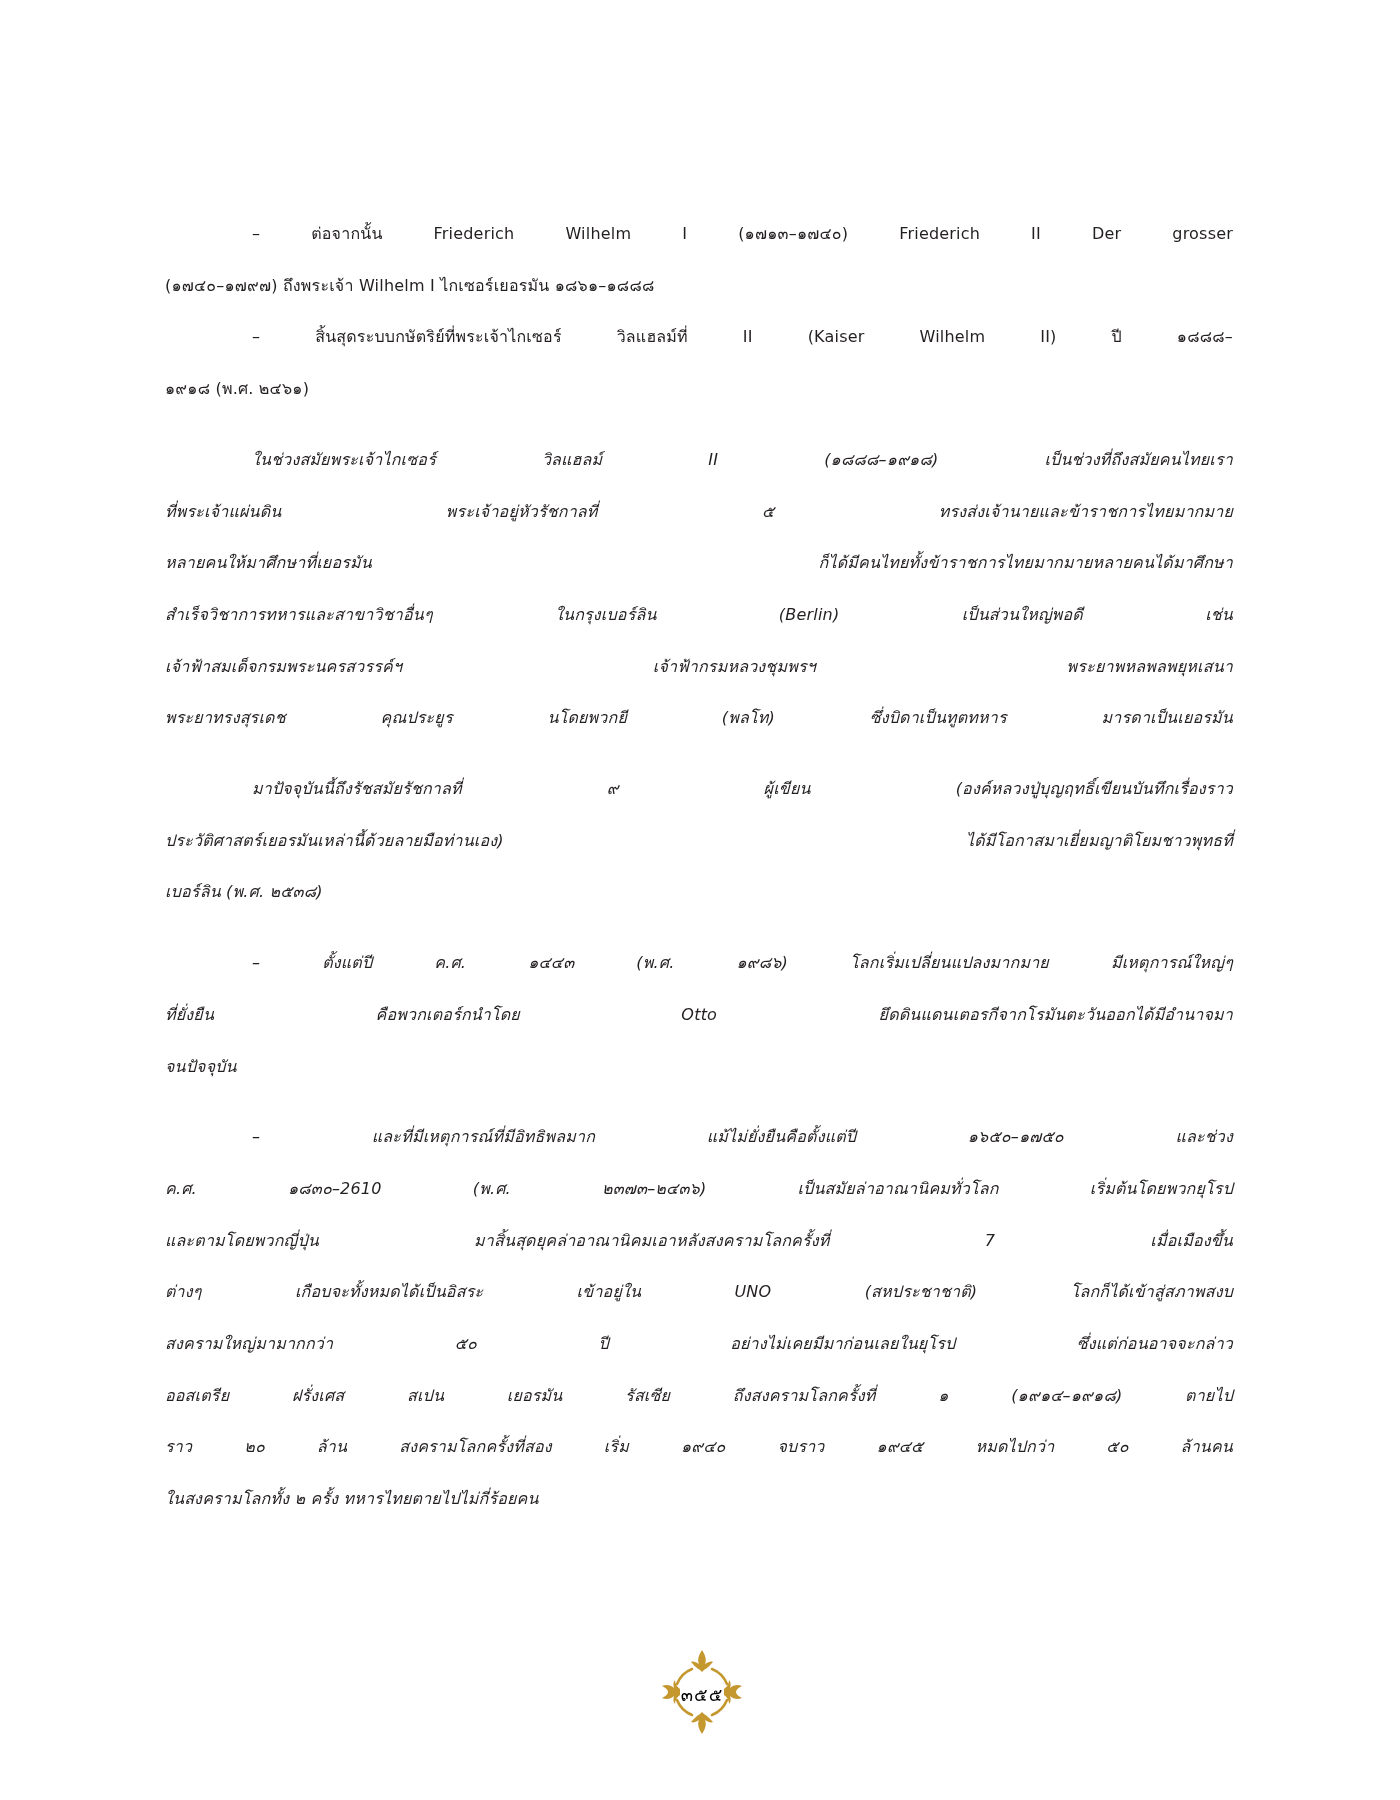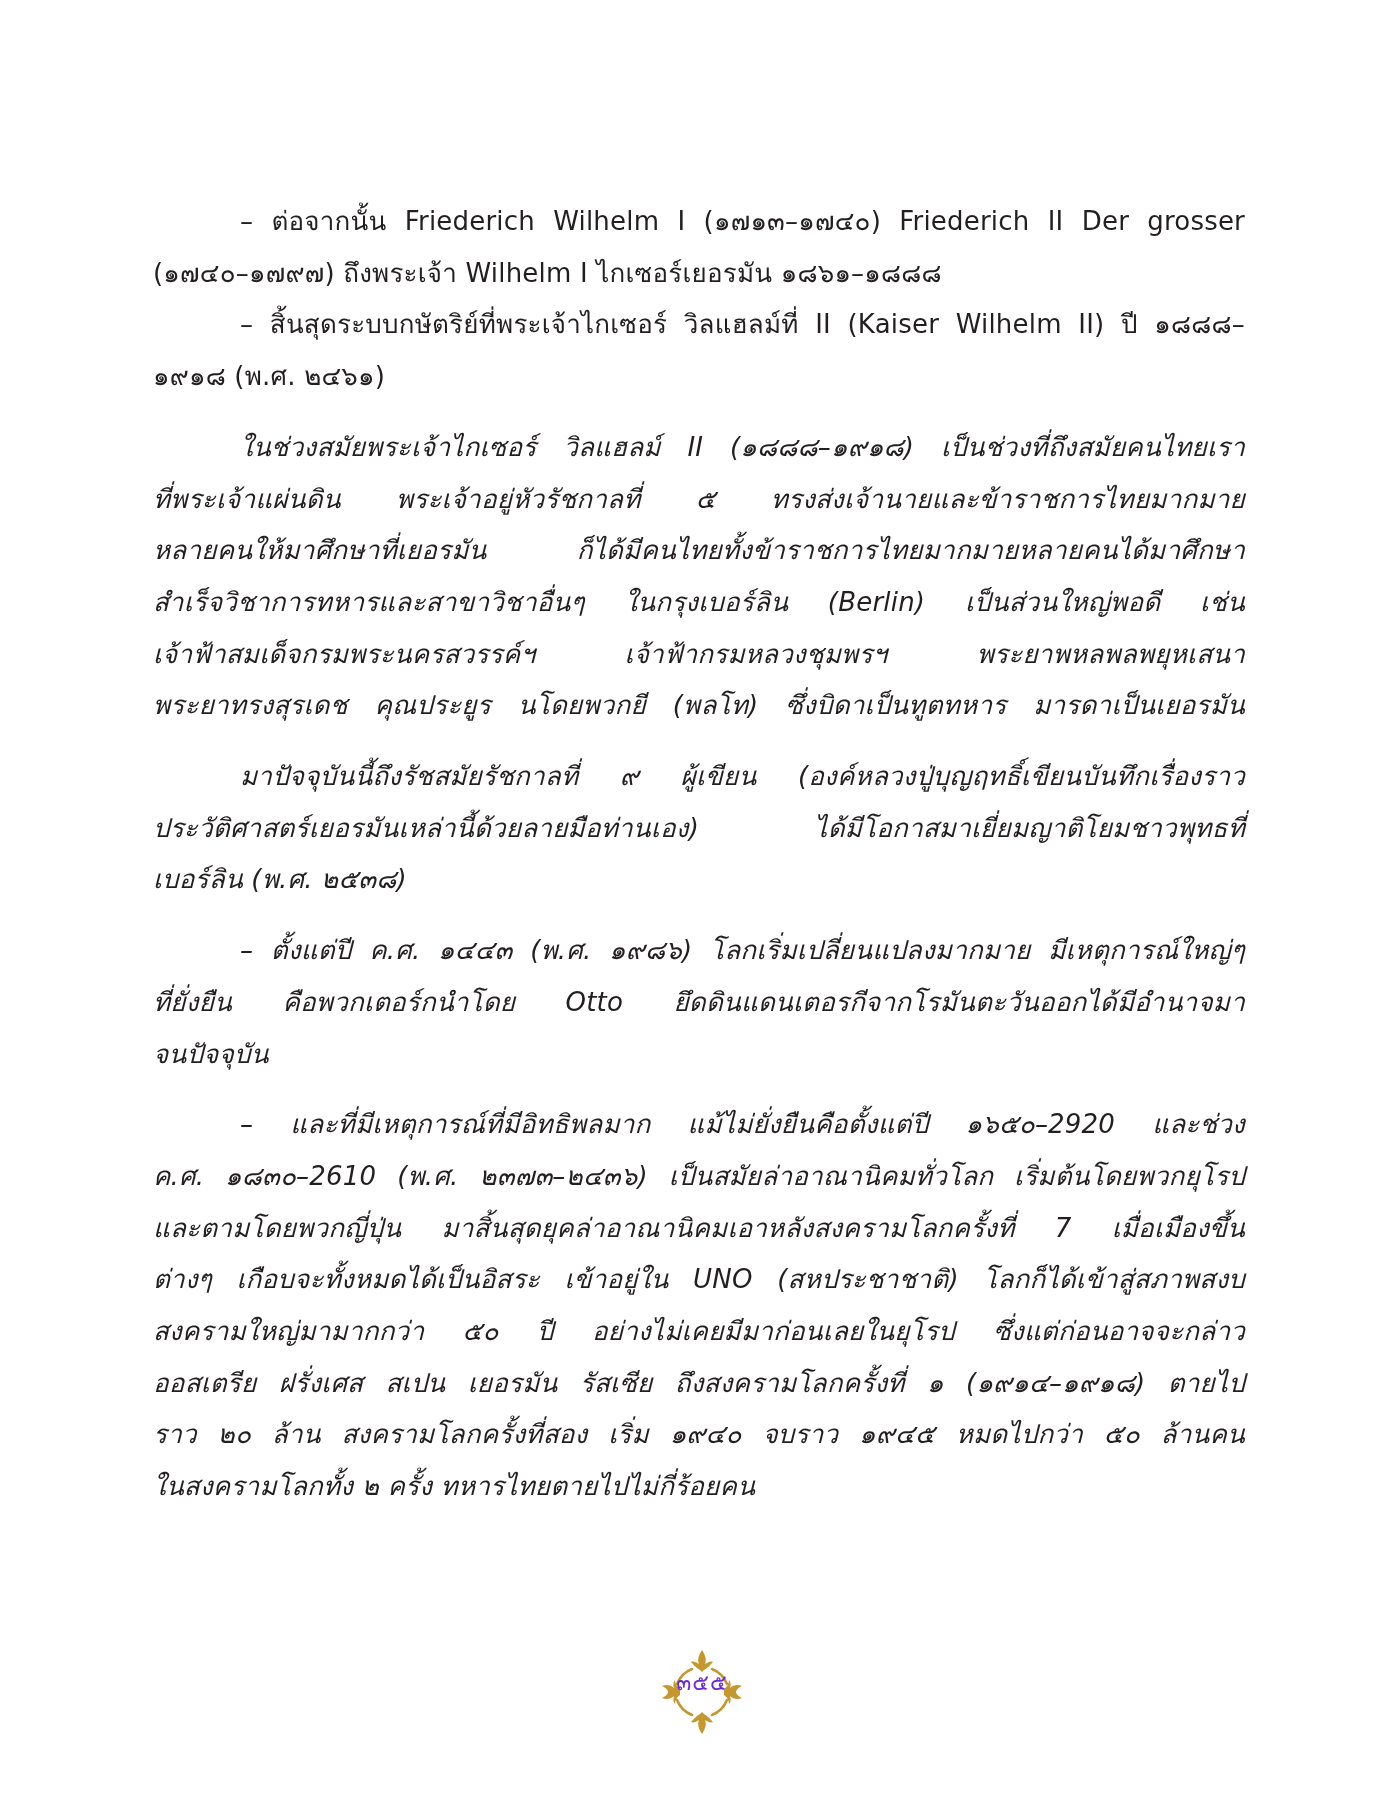--- a/index.html
+++ b/index.html
@@ -21,22 +21,22 @@
     width: 1400px;
     height: 1800px;
   }
   .text-column {
     position: absolute;
     left: 153px;
     top: 196px;
     width: 1092px;
   }
   .para {
-    margin: 0;
-    font-size: 26px;
+    margin: 12px;
+    font-size: 16px;
     line-height: 51.7px;
     text-align: justify;
     text-align-last: left;
     letter-spacing: 0.2px;
   }
   .para + .para.gap {
     margin-top: 19px;
     font-style: italic;
   }
   .line {
@@ -60,26 +60,26 @@
     width: 92px;
     height: 92px;
   }
   .ornament svg {
     position: absolute;
     left: 0; top: 0;
   }
   .page-number {
     position: absolute;
     left: 0;
-    top: 22px;
+    top: 34px;
     width: 92px;
     text-align: center;
-    font-size: 22px;
+    font-size: 18px;
     line-height: 30px;
-    color: #6d28d9;
+    color: #000000;
     letter-spacing: 1px;
   }
 </style>
 </head>
 <body>
 
 <div class="page">
   <div class="text-column">
 
     <div class="para">
@@ -104,21 +104,21 @@
       <span class="line last">เบอร์ลิน (พ.ศ. ๒๕๓๘)</span>
     </div>
 
     <div class="para gap">
       <span class="line first-indent">– ตั้งแต่ปี ค.ศ. ๑๔๔๓ (พ.ศ. ๑๙๘๖) โลกเริ่มเปลี่ยนแปลงมากมาย มีเหตุการณ์ใหญ่ๆ</span>
       <span class="line">ที่ยั่งยืน คือพวกเตอร์กนำโดย Otto ยึดดินแดนเตอรกีจากโรมันตะวันออกได้มีอำนาจมา</span>
       <span class="line last">จนปัจจุบัน</span>
     </div>
 
     <div class="para gap">
-      <span class="line first-indent">– และที่มีเหตุการณ์ที่มีอิทธิพลมาก แม้ไม่ยั่งยืนคือตั้งแต่ปี ๑๖๕๐–2920 และช่วง</span>
+      <span class="line first-indent">– และที่มีเหตุการณ์ที่มีอิทธิพลมาก แม้ไม่ยั่งยืนคือตั้งแต่ปี ๑๖๕๐–๑๗๕๐ และช่วง</span>
       <span class="line">ค.ศ. ๑๘๓๐–2610 (พ.ศ. ๒๓๗๓–๒๔๓๖) เป็นสมัยล่าอาณานิคมทั่วโลก เริ่มต้นโดยพวกยุโรป</span>
       <span class="line">และตามโดยพวกญี่ปุ่น มาสิ้นสุดยุคล่าอาณานิคมเอาหลังสงครามโลกครั้งที่ 7 เมื่อเมืองขึ้น</span>
       <span class="line">ต่างๆ เกือบจะทั้งหมดได้เป็นอิสระ เข้าอยู่ใน UNO (สหประชาชาติ) โลกก็ได้เข้าสู่สภาพสงบ</span>
       <span class="line">สงครามใหญ่มามากกว่า ๕๐ ปี อย่างไม่เคยมีมาก่อนเลยในยุโรป ซึ่งแต่ก่อนอาจจะกล่าว</span>
       <span class="line">ออสเตรีย ฝรั่งเศส สเปน เยอรมัน รัสเซีย ถึงสงครามโลกครั้งที่ ๑ (๑๙๑๔–๑๙๑๘) ตายไป</span>
       <span class="line">ราว ๒๐ ล้าน สงครามโลกครั้งที่สอง เริ่ม ๑๙๔๐ จบราว ๑๙๔๕ หมดไปกว่า ๕๐ ล้านคน</span>
       <span class="line last">ในสงครามโลกทั้ง ๒ ครั้ง ทหารไทยตายไปไม่กี่ร้อยคน</span>
     </div>
 
   </div>

